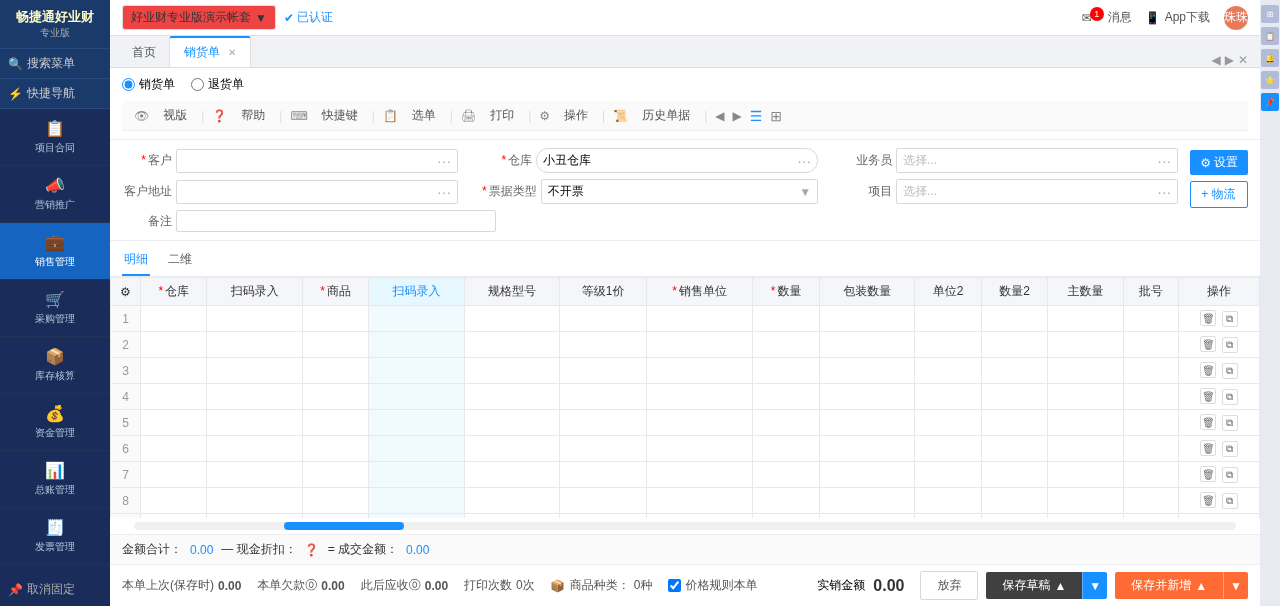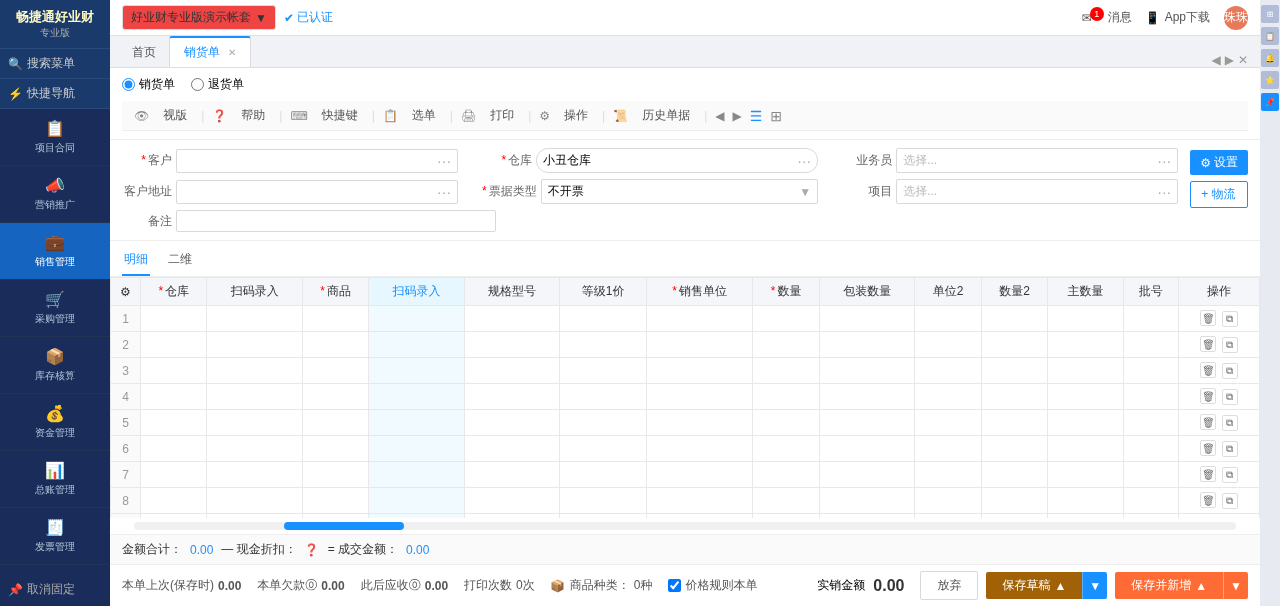--- a/index.html
+++ b/index.html
@@ -95,21 +95,21 @@
     .footer-summary .amount { color: #1890ff; }
     .scrollbar-track { height: 8px; background: #f0f0f0; border-radius: 4px; flex: 1; margin: 0 12px; position: relative; }
     .scrollbar-thumb { height: 8px; width: 120px; background: #1890ff; border-radius: 4px; position: absolute; left: 150px; }
 
     
     .bottom-bar { background: #fff; border-top: 1px solid #eee; padding: 6px 12px; display: flex; align-items: center; flex-shrink: 0; gap: 12px; }
     .bottom-info { display: flex; gap: 16px; font-size: 12px; color: #555; flex: 1; }
     .bottom-info-item { display: flex; align-items: center; gap: 4px; }
     .bottom-actions { display: flex; align-items: center; gap: 8px; }
     .btn-abandon { background: #fff; border: 1px solid #d9d9d9; color: #555; border-radius: 2px; padding: 5px 16px; cursor: pointer; font-size: 12px; }
-    .btn-save-draft { background: #a16207; color: #fff; border: none; border-radius: 2px 0 0 2px; padding: 5px 16px; cursor: pointer; font-size: 12px; display: flex; align-items: center; gap: 4px; }
+    .btn-save-draft { background: #404040; color: #fff; border: none; border-radius: 2px 0 0 2px; padding: 5px 16px; cursor: pointer; font-size: 12px; display: flex; align-items: center; gap: 4px; }
     .btn-save-draft-arrow { background: #1890ff; color: #fff; border: none; border-radius: 0 2px 2px 0; border-left: 1px solid #5ab0ff; padding: 5px 6px; cursor: pointer; }
     .btn-save-new { background: #ff6b35; color: #fff; border: none; border-radius: 2px 0 0 2px; padding: 5px 16px; cursor: pointer; font-size: 12px; display: flex; align-items: center; gap: 4px; }
     .btn-save-new-arrow { background: #ff6b35; color: #fff; border: none; border-radius: 0 2px 2px 0; border-left: 1px solid #ffa070; padding: 5px 6px; cursor: pointer; }
     .realized-amount { display: flex; align-items: center; gap: 8px; font-size: 12px; margin-right: 8px; }
     .realized-value { font-size: 16px; font-weight: bold; color: #333; }
     .checkbox-label { display: flex; align-items: center; gap: 4px; }
 
     
     .right-panel { width: 20px; background: #e8eaf2; display: flex; flex-direction: column; align-items: center; padding: 4px 0; gap: 2px; flex-shrink: 0; }
     .right-panel-icon { width: 18px; height: 18px; background: #b0bcd8; border-radius: 2px; display: flex; align-items: center; justify-content: center; color: #fff; font-size: 8px; cursor: pointer; margin: 1px 0; }

